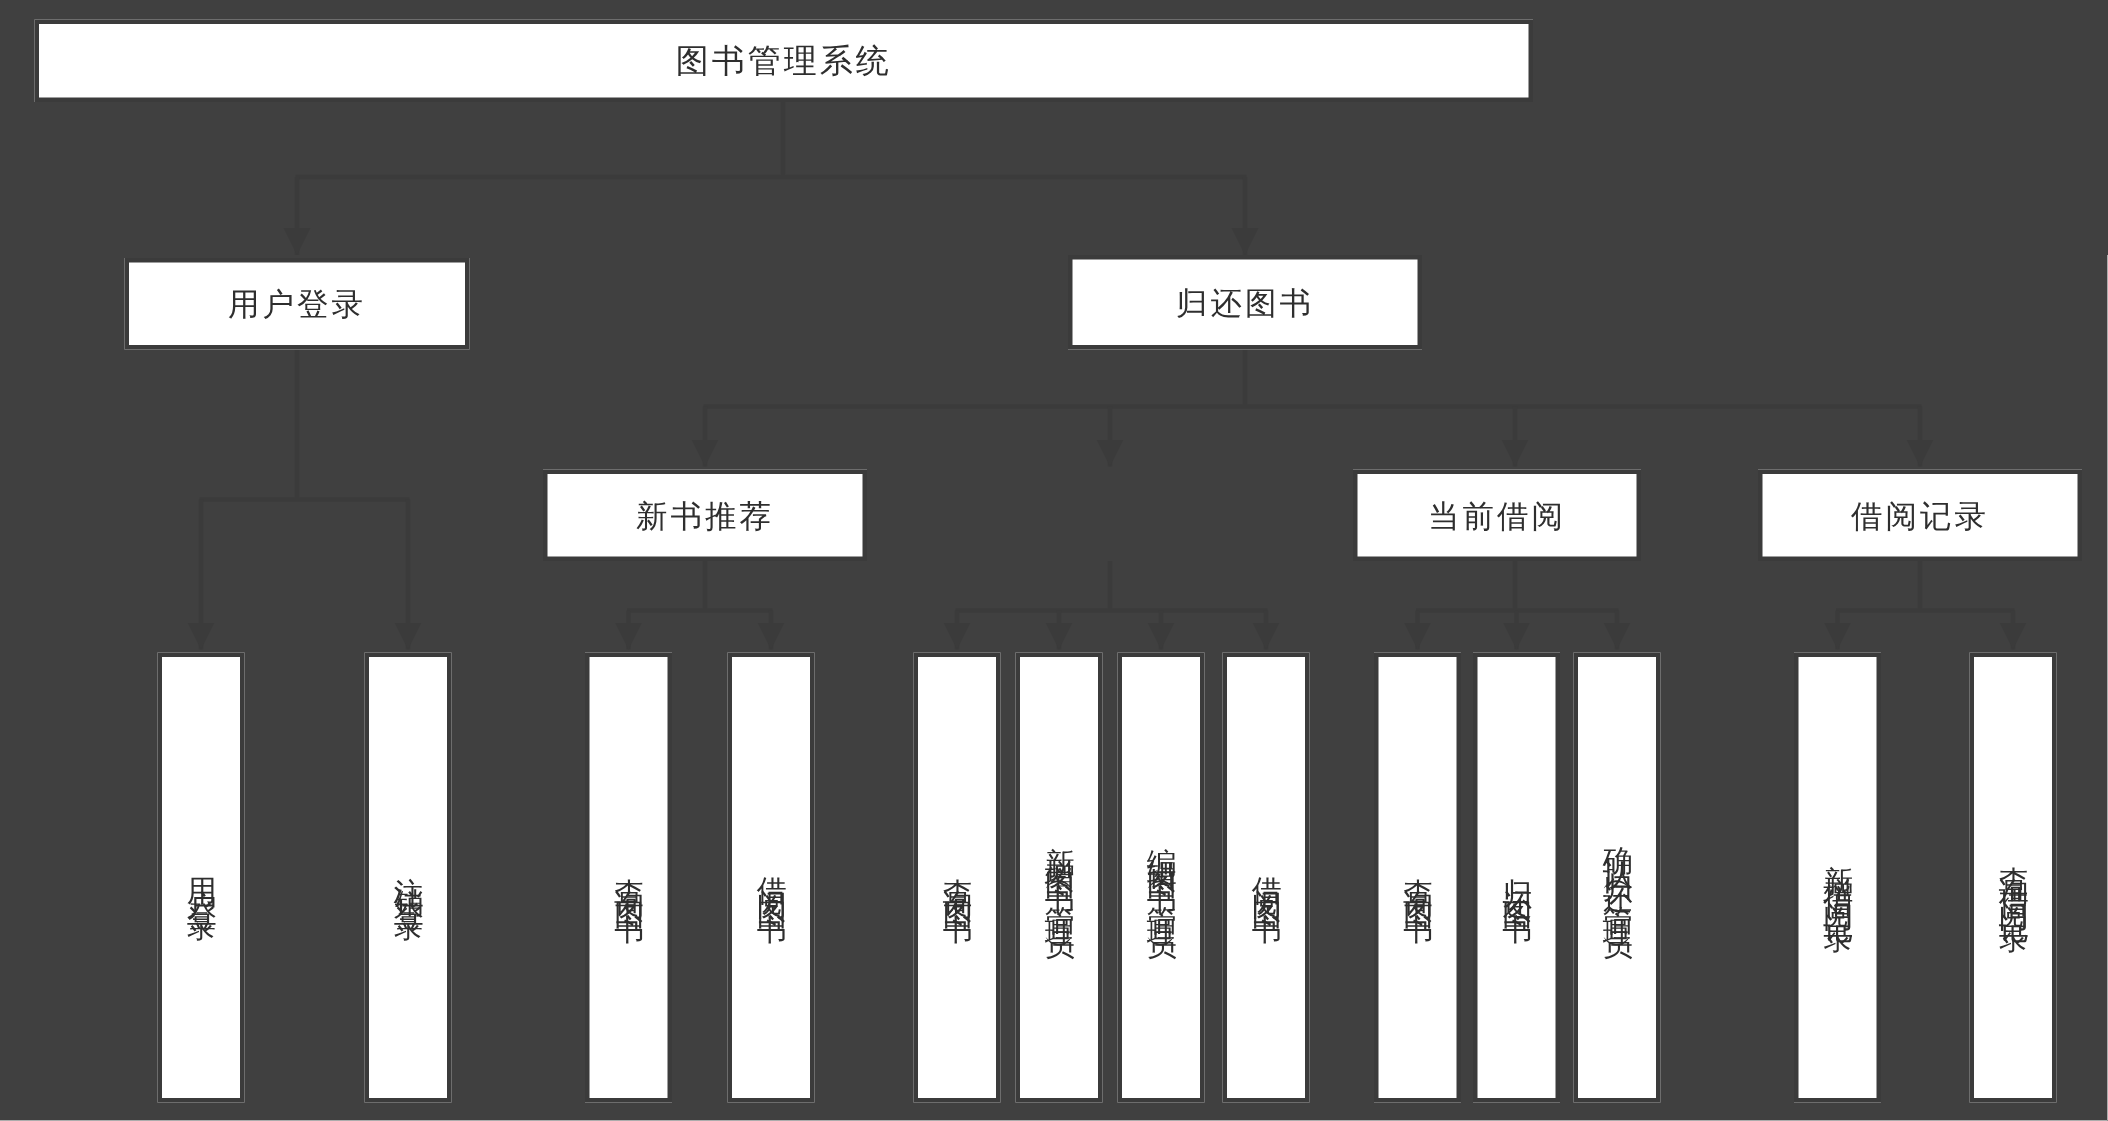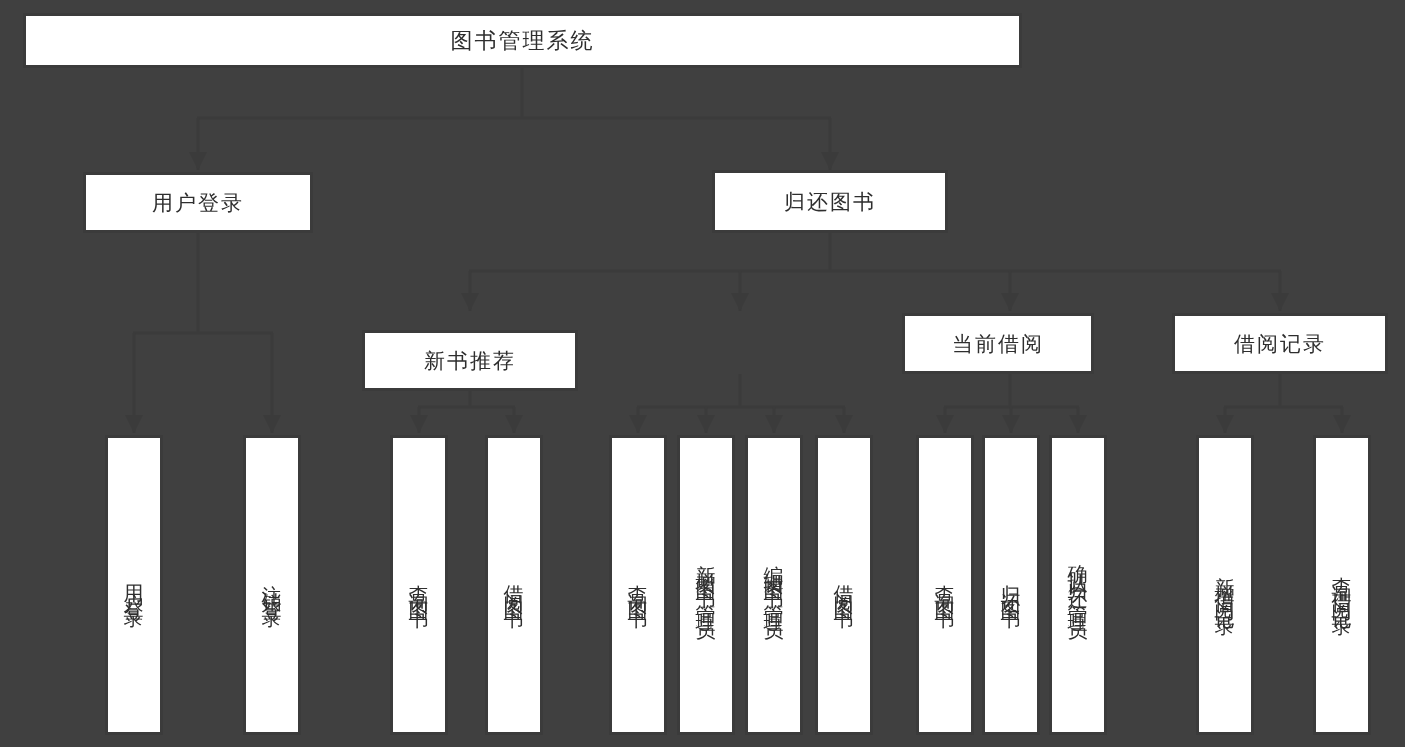--- a/index.html
+++ b/index.html
@@ -97,21 +97,21 @@
     <span>图书管理系统</span>
   </div>
 
   <div class="box h" style="left:83px;top:172px;width:230px;height:61px">
     <span>用户登录</span>
   </div>
   <div class="box h" style="left:712px;top:170px;width:236px;height:63px">
     <span>归还图书</span>
   </div>
 
-  <div class="box h" style="left:362px;top:330px;width:216px;height:61px">
+  <div class="box h" style="left:362px;top:313px;width:216px;height:61px">
     <span>新书推荐</span>
   </div>
   <div class="box h" style="left:902px;top:313px;width:192px;height:61px">
     <span>当前借阅</span>
   </div>
   <div class="box h" style="left:1172px;top:313px;width:216px;height:61px">
     <span>借阅记录</span>
   </div>
 
   <div class="box v" style="left:105px;top:435px">

